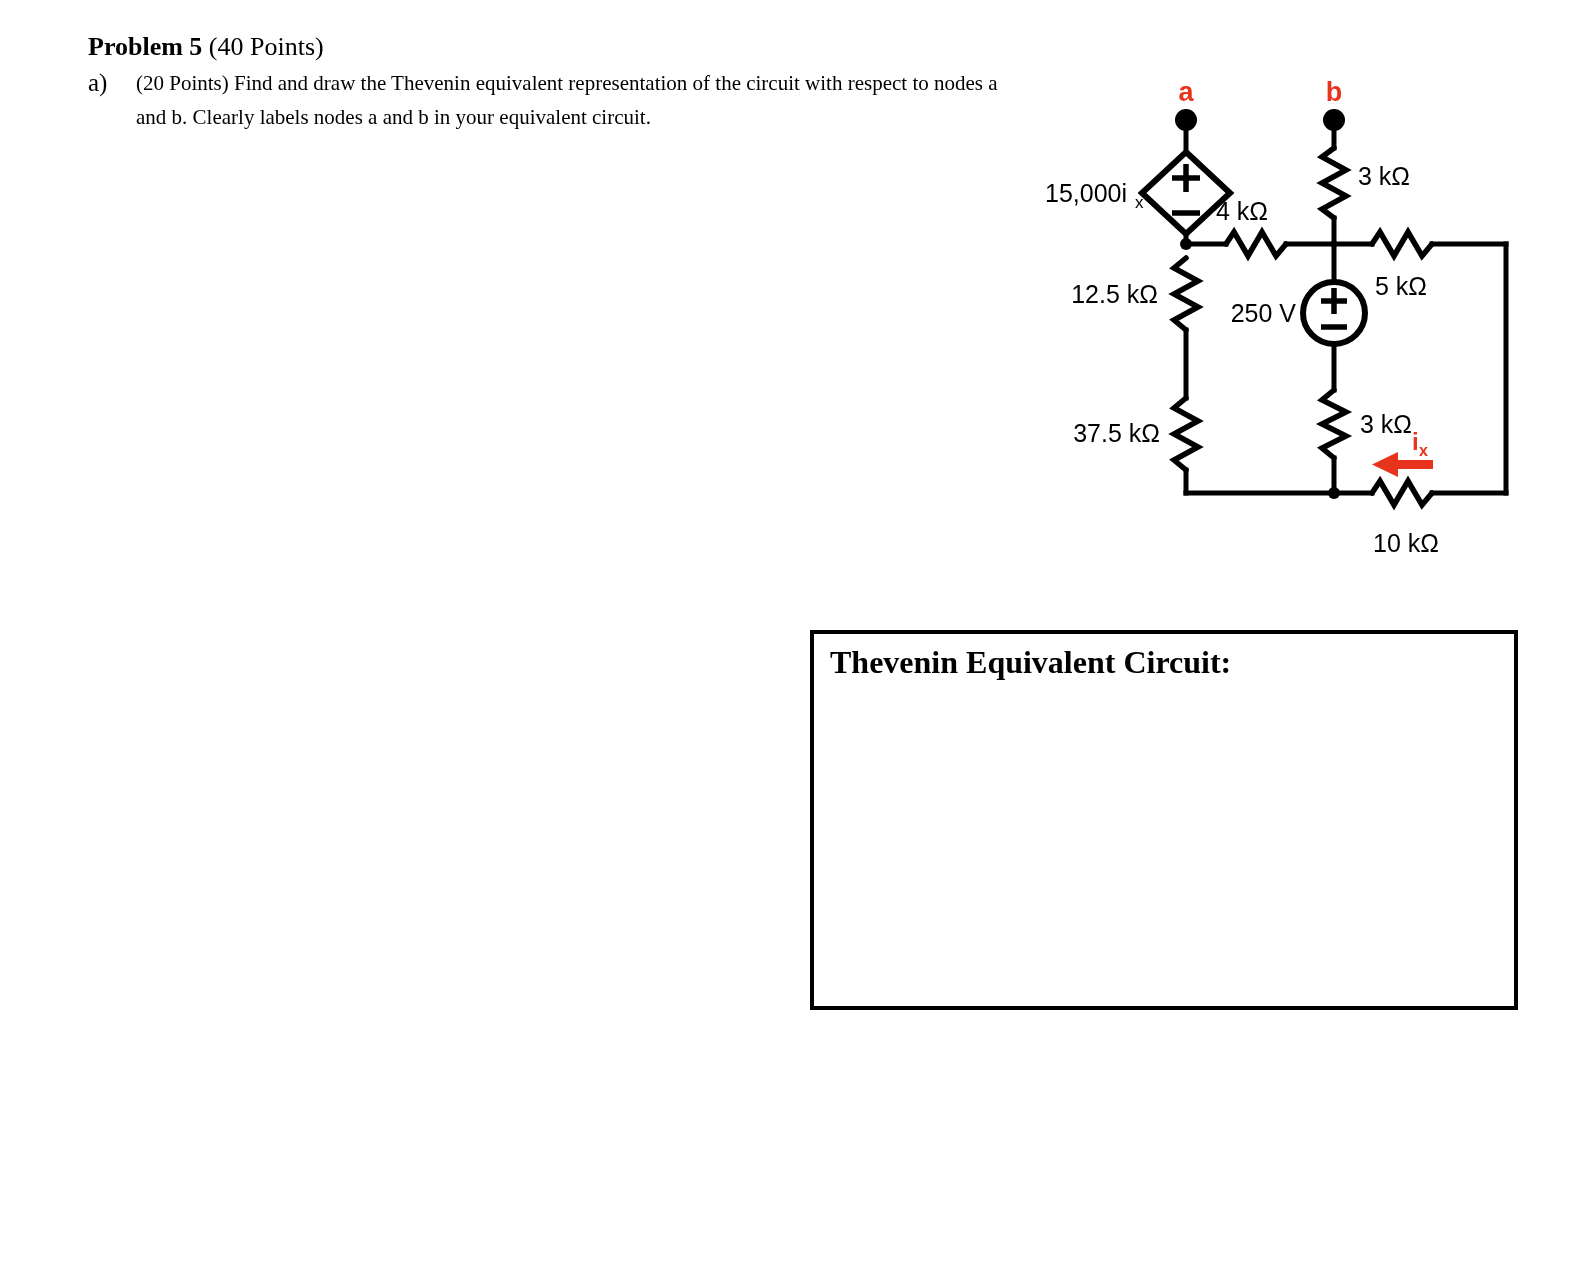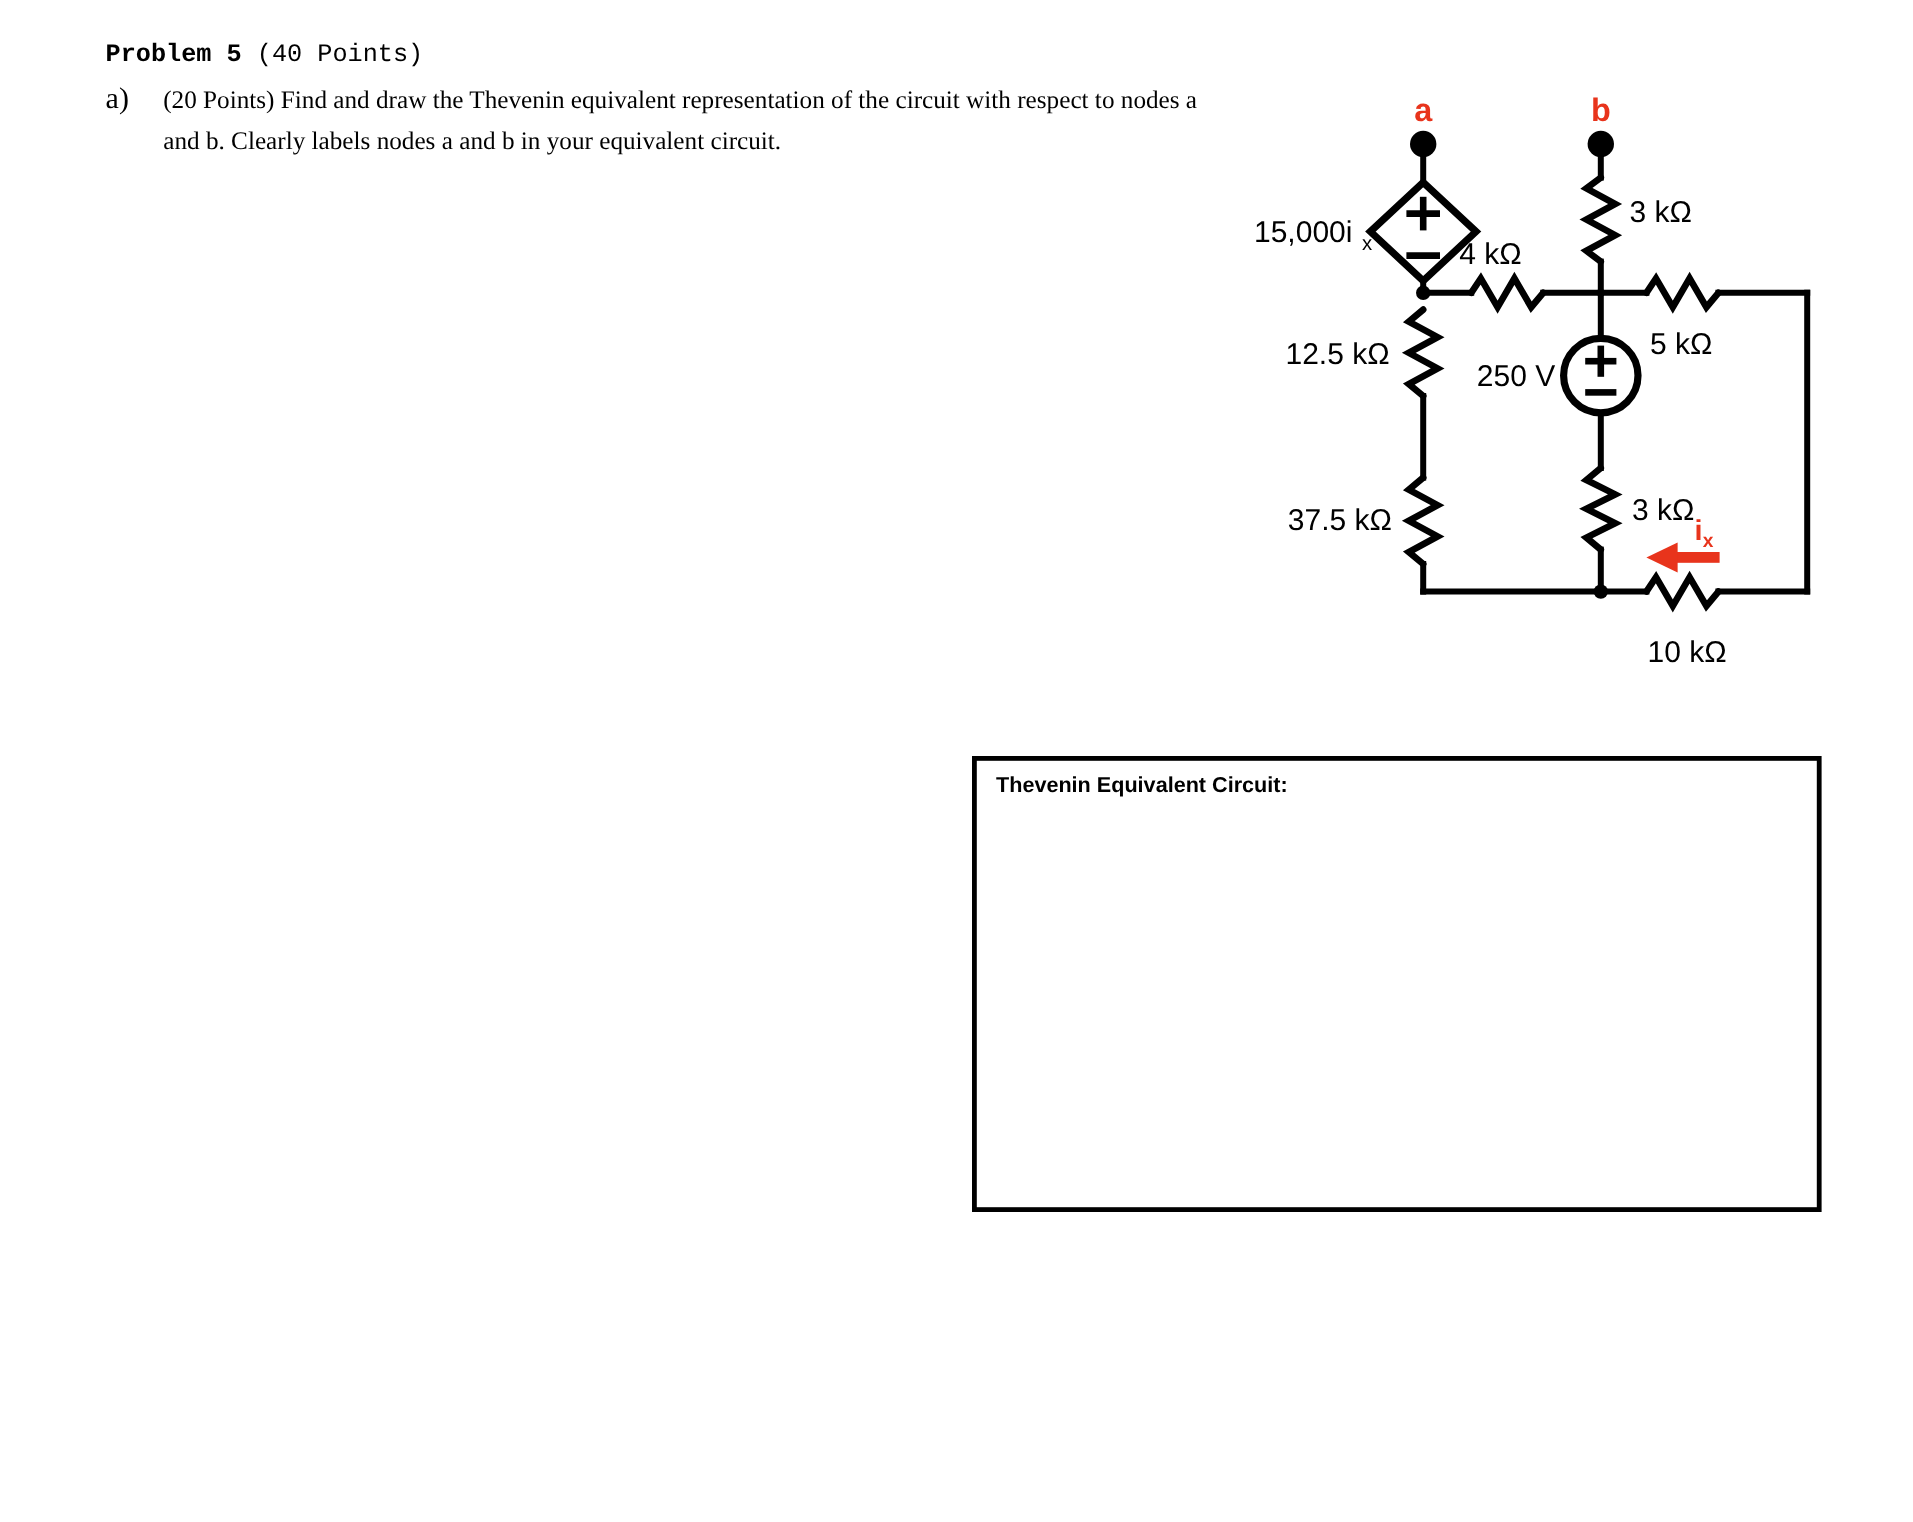--- a/index.html
+++ b/index.html
@@ -17,22 +17,22 @@
   }
 
   
   #problem-text {
     position: absolute;
     left: 88px;
     top: 30px;
     width: 910px;
   }
   .prob-heading {
-    font-family: Liberation Mono, monospace;
-    font-size: 21px;
+    font-family: Liberation Serif, serif;
+    font-size: 26px;
     line-height: 34px;
     white-space: nowrap;
   }
   .prob-heading .bold {
     font-weight: bold;
   }
   .prob-item {
     display: flex;
     align-items: flex-start;
     margin-top: 2px;
@@ -128,22 +128,22 @@
     width: 708px;
     height: 380px;
     border: 4px solid #000000;
     box-sizing: border-box;
     background: #ffffff;
   }
   #thevenin-box-title {
     position: absolute;
     left: 16px;
     top: 10px;
-    font-family: Liberation Sans, sans-serif;
-    font-size: 18px;
+    font-family: Liberation Serif, serif;
+    font-size: 32px;
     font-weight: bold;
     white-space: nowrap;
     text-align: right;
   }
 </style>
 </head>
 <body>
 
 <div id="problem-text">
   <div class="prob-heading">

